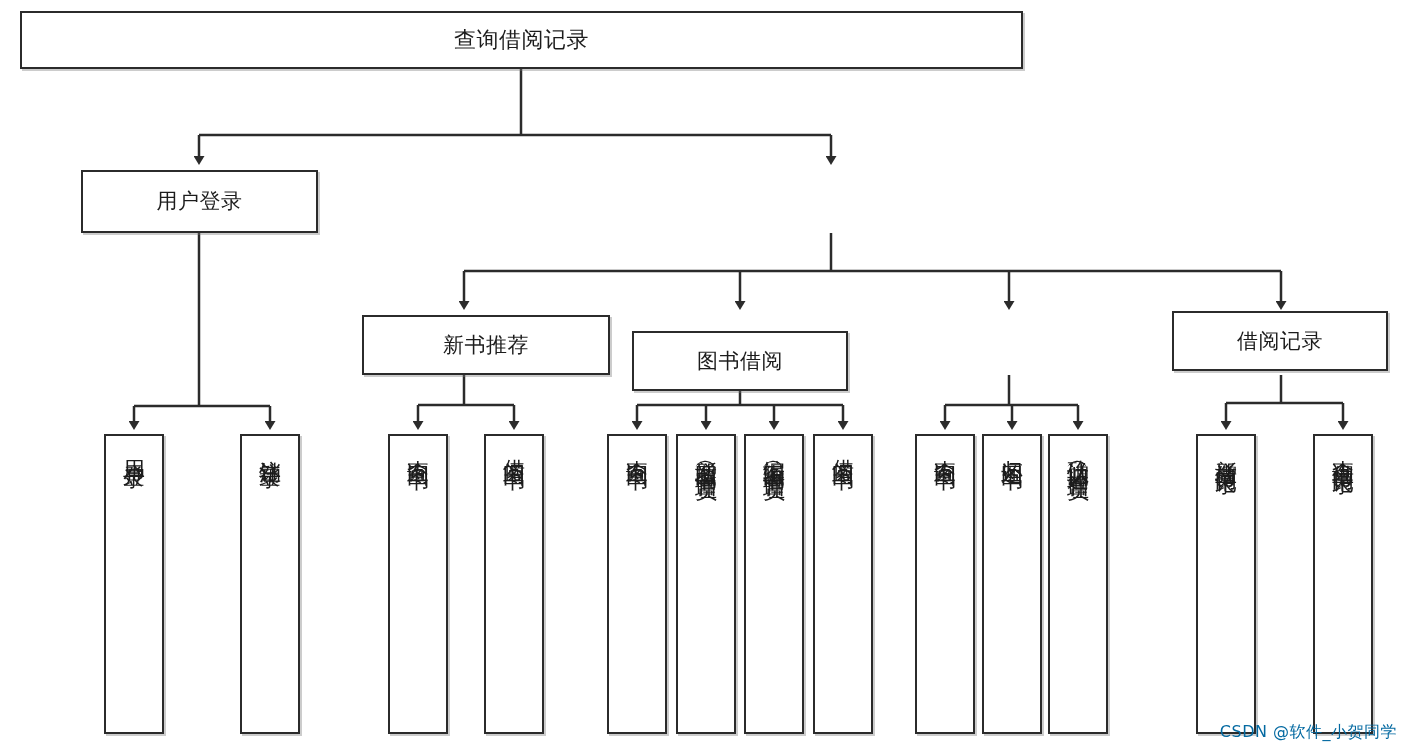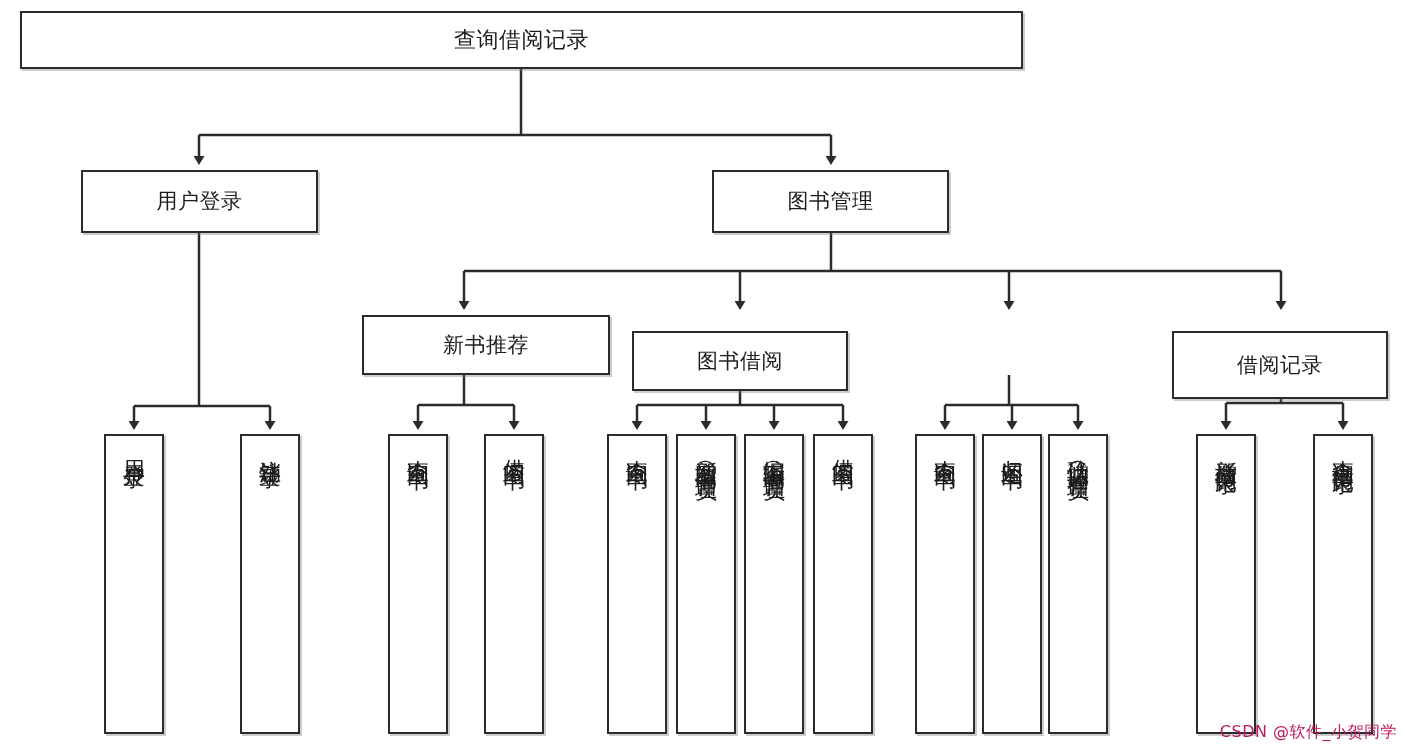--- a/index.html
+++ b/index.html
@@ -64,21 +64,21 @@
     line-height: 1.0;
     letter-spacing: 3px;
     white-space: nowrap;
     -webkit-text-orientation: upright;
   }
   .watermark {
     position: absolute;
     right: 8px;
     bottom: 4px;
     font-size: 16px;
-    color: #be185d;
+    color: #0369a1;
     letter-spacing: 0.5px;
     white-space: nowrap;
     user-select: none;
   }
 </style>
 </head>
 <body>
 
 <div id="canvas">
 
@@ -132,31 +132,28 @@
     </g>
   </svg>
 
   <div class="node horiz root" style="left:20px; top:11px; width:1003px; height:58px;">
     <span class="label">查询借阅记录</span>
   </div>
 
   <div class="node horiz" style="left:81px; top:170px; width:237px; height:63px;">
     <span class="label">用户登录</span>
   </div>
-  <div class="node horiz" style="left:712px; top:170px; width:237px; height:63px;">
-    <span class="label">图书管理</span>
-  </div>
 
   <div class="node horiz" style="left:362px; top:315px; width:248px; height:60px;">
     <span class="label">新书推荐</span>
   </div>
   <div class="node horiz" style="left:632px; top:315px; width:216px; height:60px;margin-top:16px;">
     <span class="label">图书借阅</span>
   </div>
-  <div class="node horiz" style="left:1172px; top:331px; width:216px; height:68px;justify-content:center;">
+  <div class="node horiz" style="left:1172px; top:311px; width:216px; height:60px;justify-content:center;">
     <span class="label">借阅记录</span>
   </div>
 
   <div class="node vert" style="left:104px; top:434px; width:60px; height:300px;">
     <span class="label">用户登录</span>
   </div>
   <div class="node vert" style="left:240px; top:434px; width:60px; height:300px;">
     <span class="label">注销登录</span>
   </div>
 

